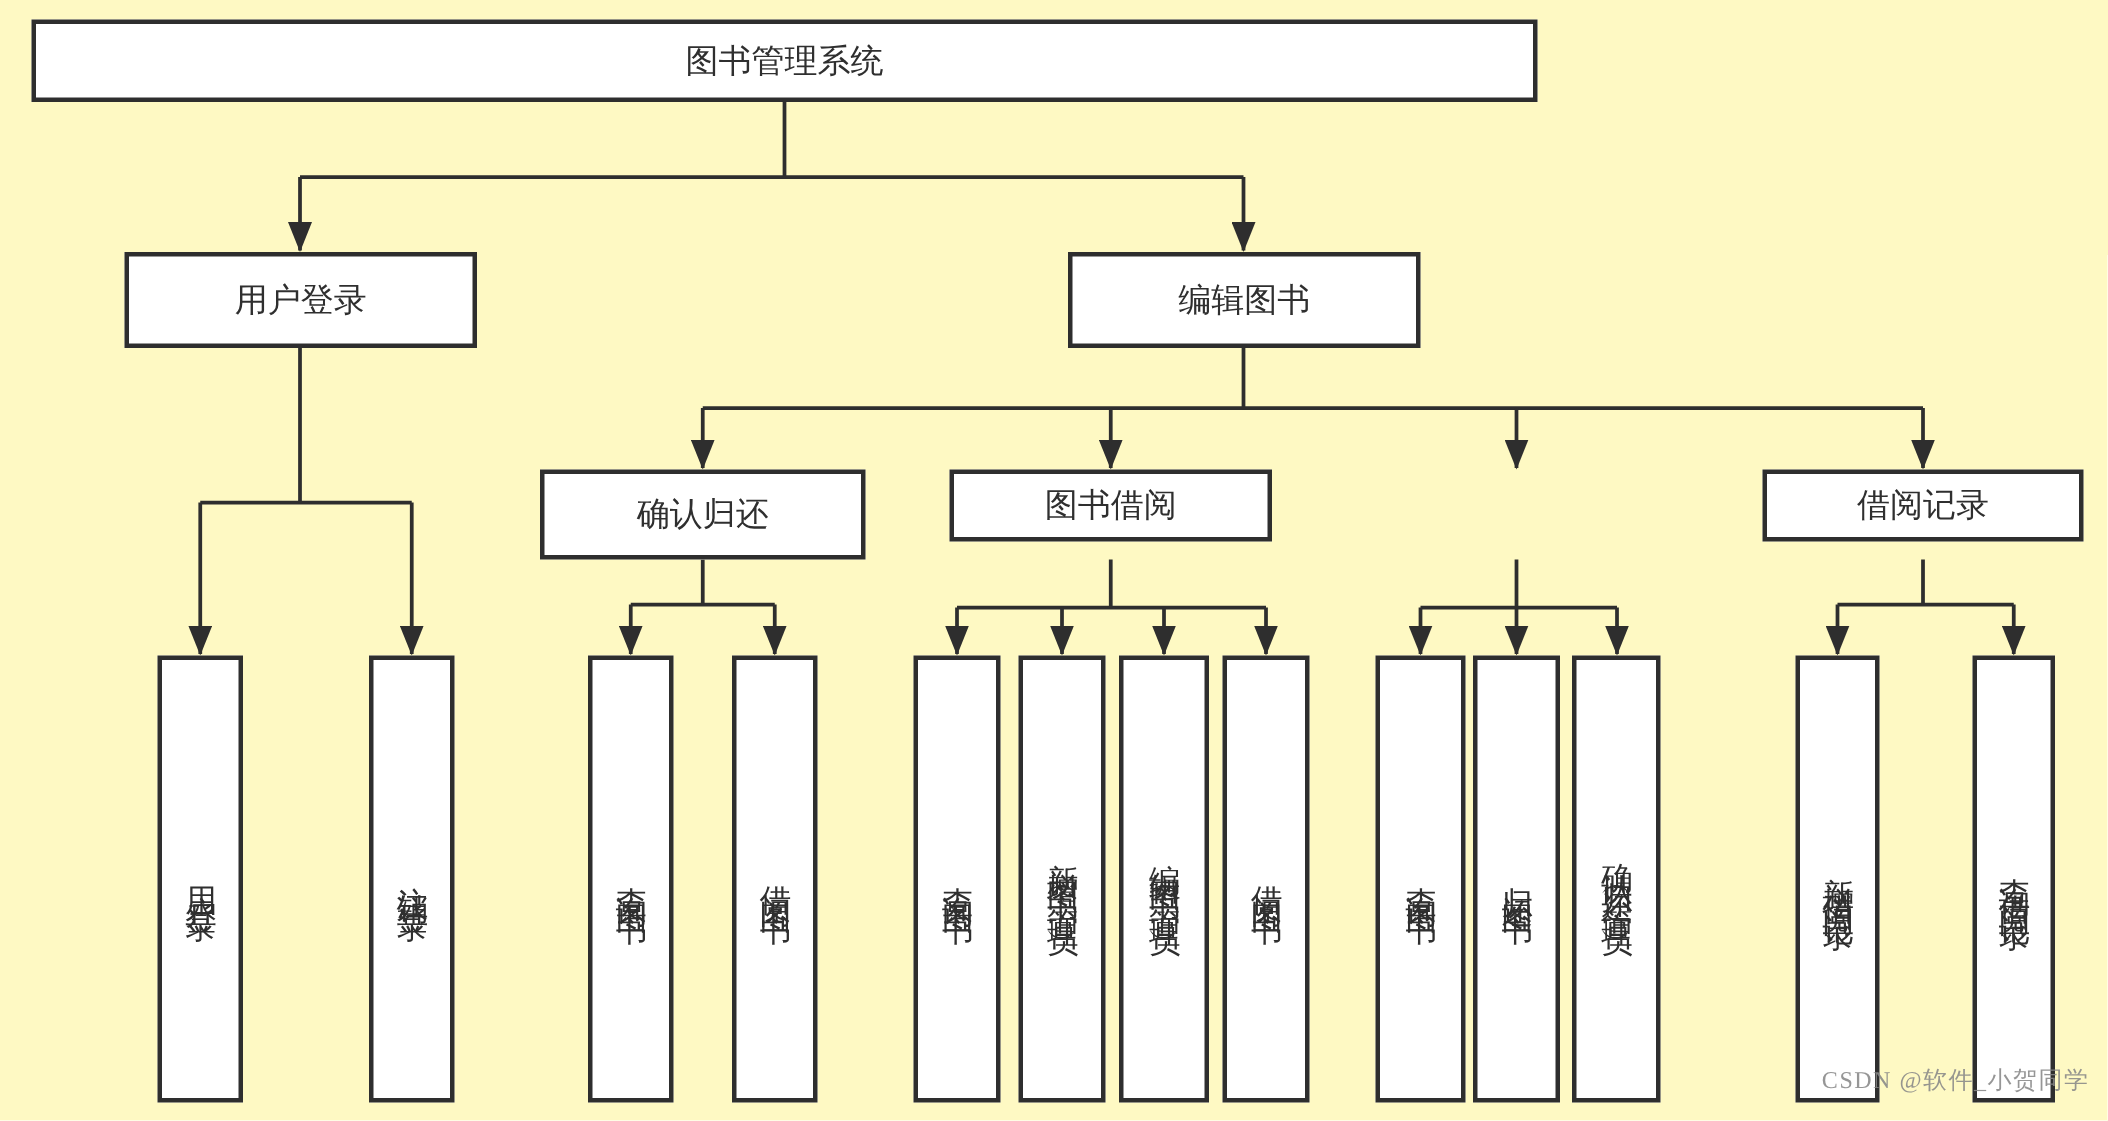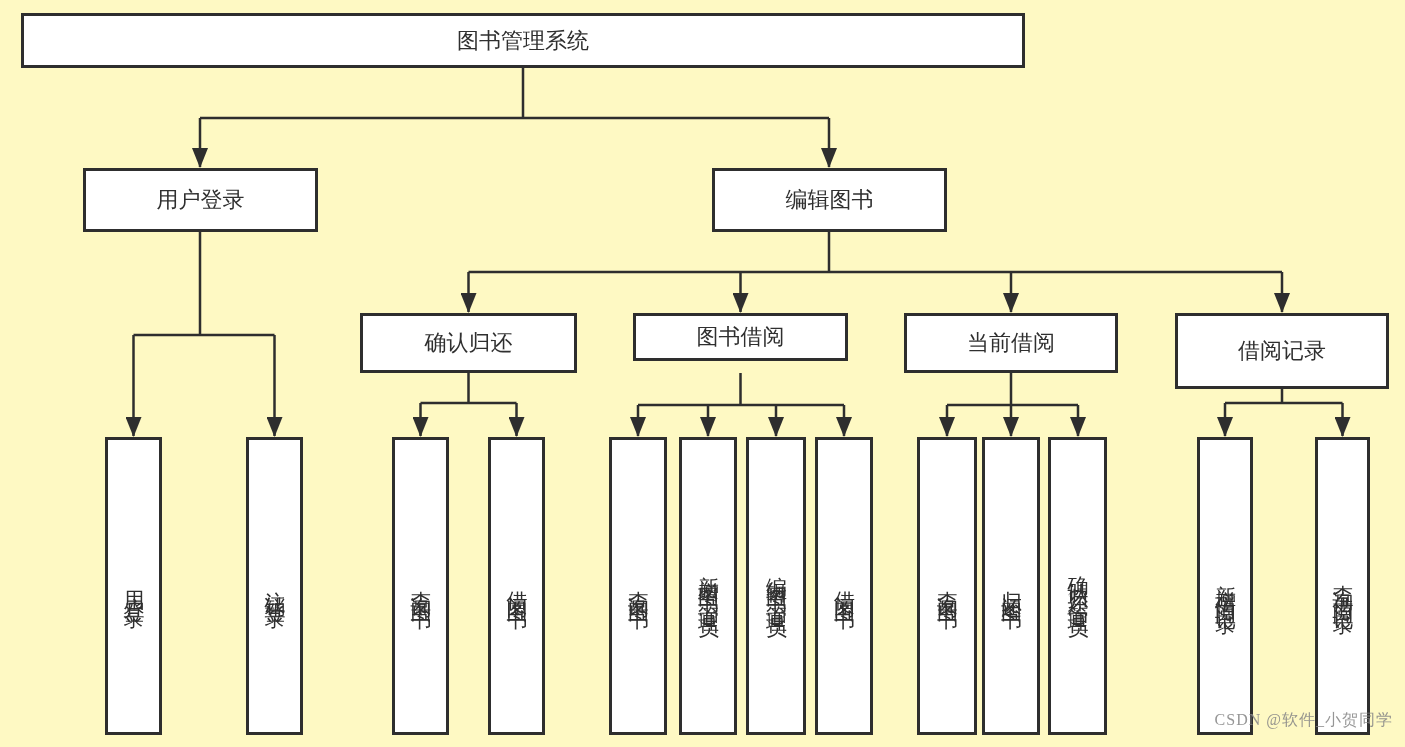--- a/index.html
+++ b/index.html
@@ -110,24 +110,21 @@
   <div class="node" style="left:712px; top:168px; width:235px; height:64px">
     <span>编辑图书</span>
   </div>
 
   <div class="node" style="left:360px; top:313px; width:217px; height:60px">
     <span>确认归还</span>
   </div>
   <div class="node" style="left:633px; top:313px; width:215px; height:48px">
     <span>图书借阅</span>
   </div>
-  <div class="node" style="left:904px; top:313px; width:214px; height:60px">
-    <span>当前借阅</span>
-  </div>
-  <div class="node" style="left:1175px; top:313px; width:214px; height:76px">
+  <div class="node" style="left:1175px; top:313px; width:214px; height:48px">
     <span>借阅记录</span>
   </div>
 
   <div class="node node--leaf" style="left:105px; top:437px; width:57px; height:298px">
     <span class="vtext">用户登录</span>
   </div>
   <div class="node node--leaf" style="left:246px; top:437px; width:57px; height:298px">
     <span class="vtext">注销登录</span>
   </div>
 

